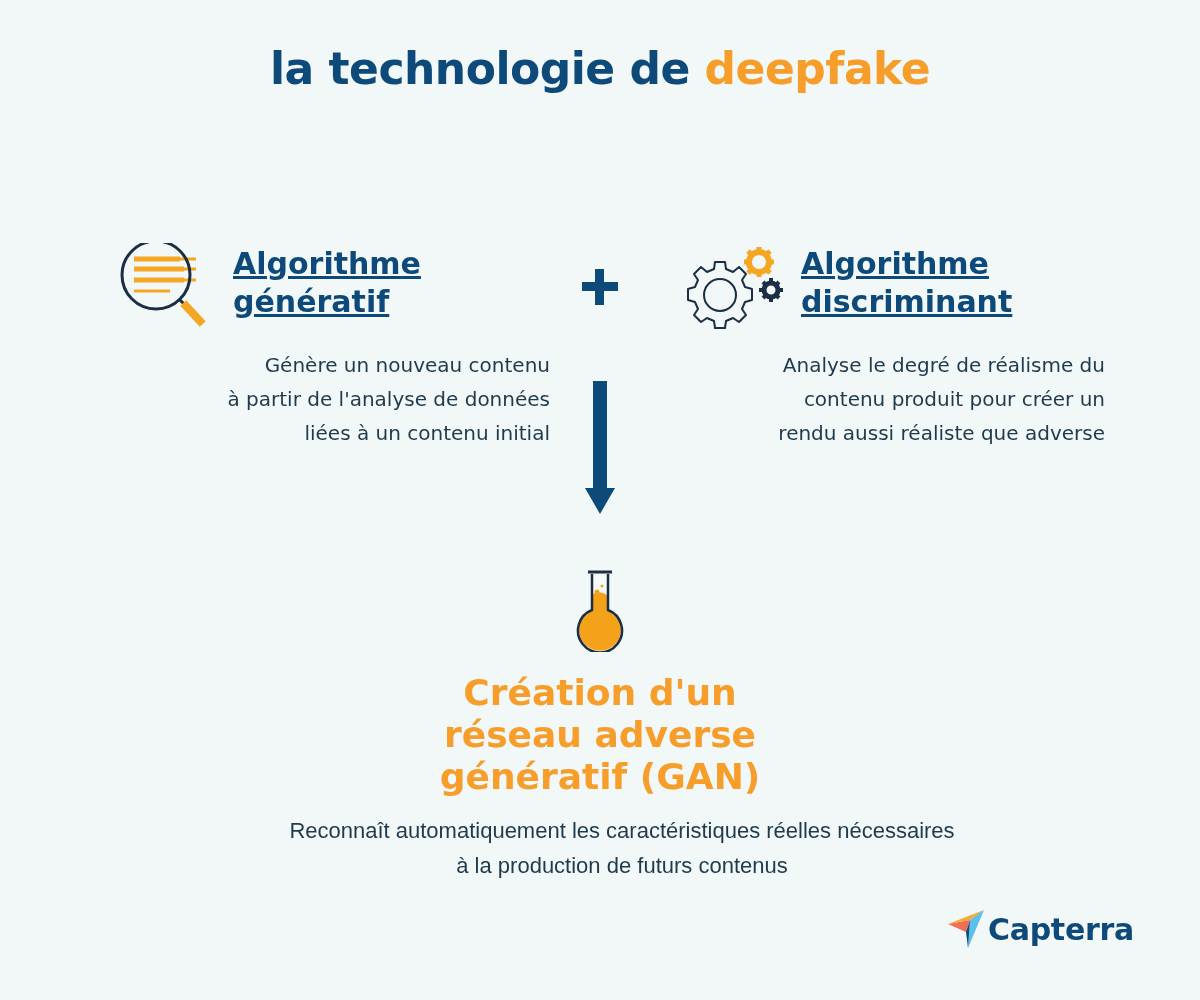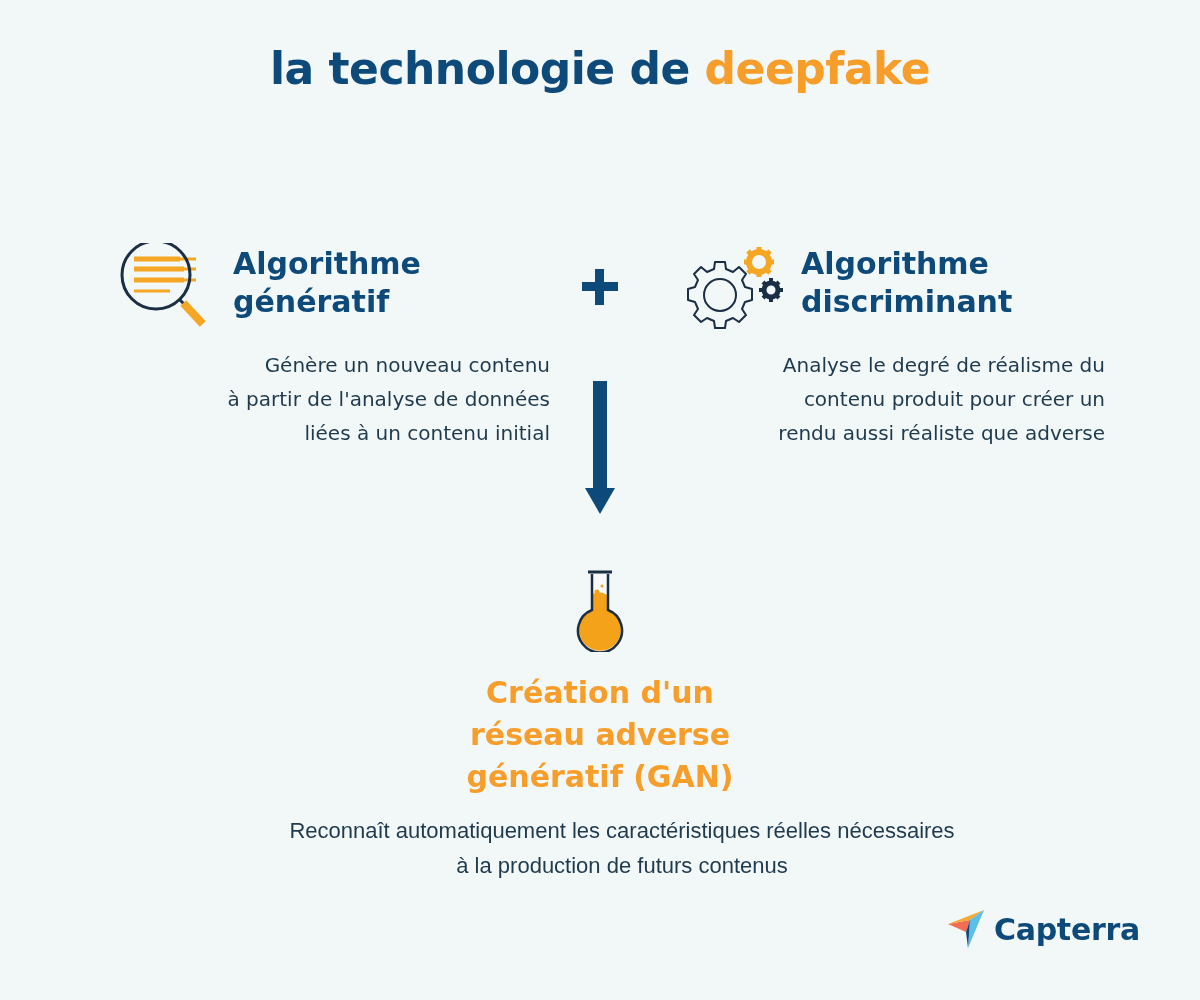--- a/index.html
+++ b/index.html
@@ -22,34 +22,35 @@
       color: #0d4a7a;
       letter-spacing: -0.5px;
     }
     .orange { color: #f79d2a; }
     .heading {
       font-family: "DejaVu Sans", sans-serif;
       font-weight: bold;
       font-size: 30px;
       line-height: 38px;
       color: #0d4a7a;
+      text-decoration: underline;
     }
     .desc {
       font-family: "DejaVu Sans", sans-serif;
       font-size: 20px;
       line-height: 34px;
       color: #1f3a4d;
       text-align: right;
     }
     .gan-title {
       left: 0; width: 1200px; top: 672px;
       text-align: center;
       font-family: "DejaVu Sans", sans-serif;
       font-weight: bold;
-      font-size: 30px;
+      font-size: 36px;
       line-height: 42px;
       color: #f79d2a;
     }
     .gan-desc {
       left: 0; width: 1200px; top: 813px;
       text-align: center;
       font-family: "Liberation Sans", sans-serif;
       font-size: 22px;
       line-height: 35px;
       color: #1f3a4d;
@@ -176,14 +177,14 @@
   <div>à la production de futurs contenus</div>
 </div>
 
 <div class="abs" style="left:946px; top:908px; height:42px; display:flex; align-items:center;">
   <svg width="40" height="42" viewBox="0 0 40 42">
     <polygon points="2,16 24,12 20,24" fill="#f26d52"></polygon>
     <polygon points="2,16 38,2 24,12" fill="#f7a935"></polygon>
     <polygon points="24,12 38,2 22,40" fill="#5ac0ea"></polygon>
     <polygon points="20,24 24,12 22,40" fill="#0d4a7a"></polygon>
   </svg>
-  <span class="logo-text" style="margin-left:8px;">Capterra</span>
+  <span class="logo-text" style="margin-left:2px;">Capterra</span>
 </div>
 
 </body></html>

